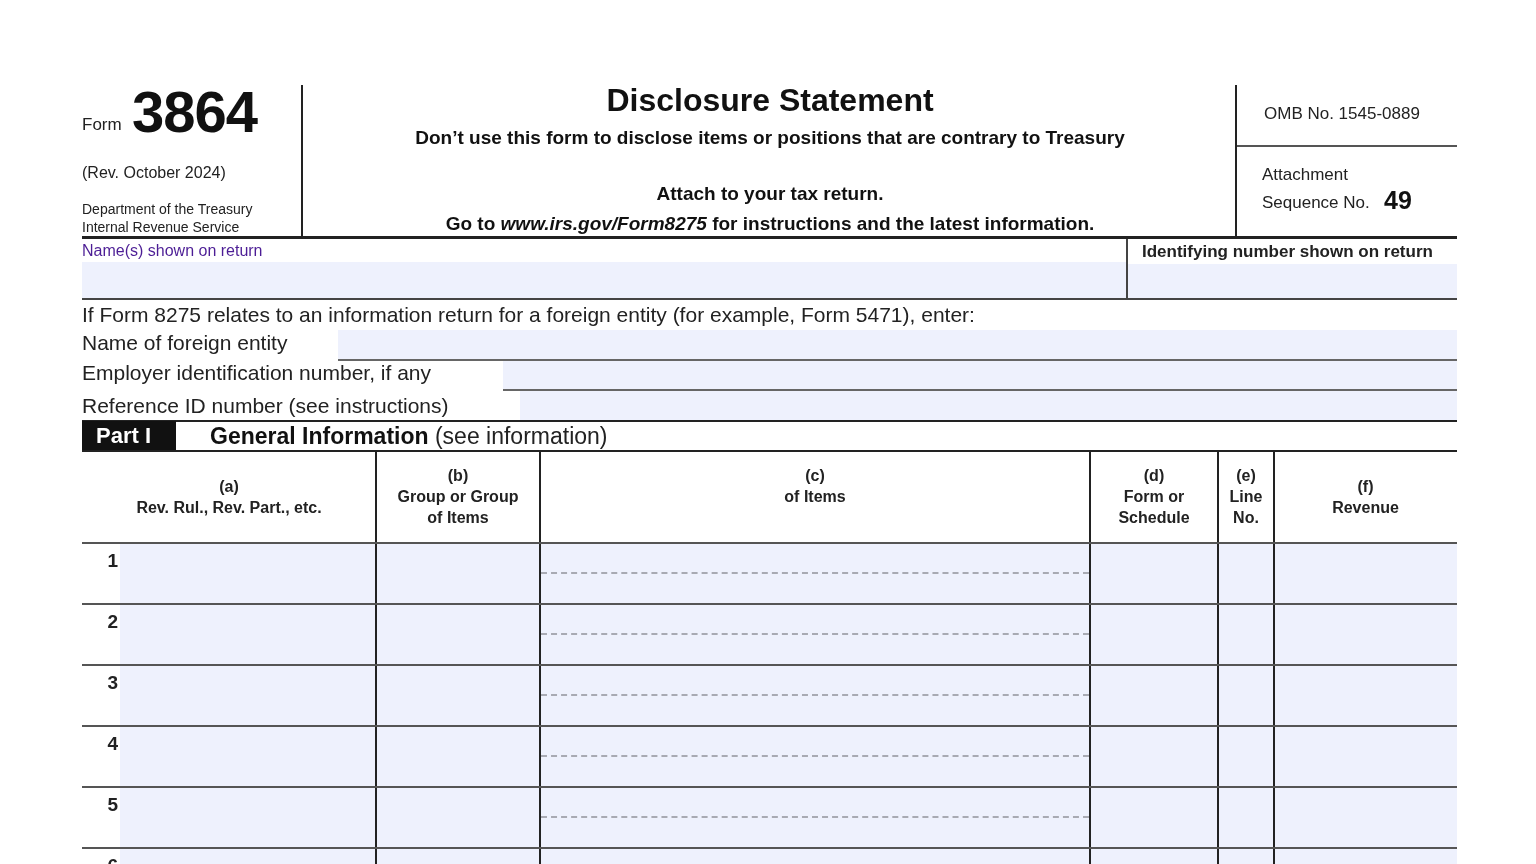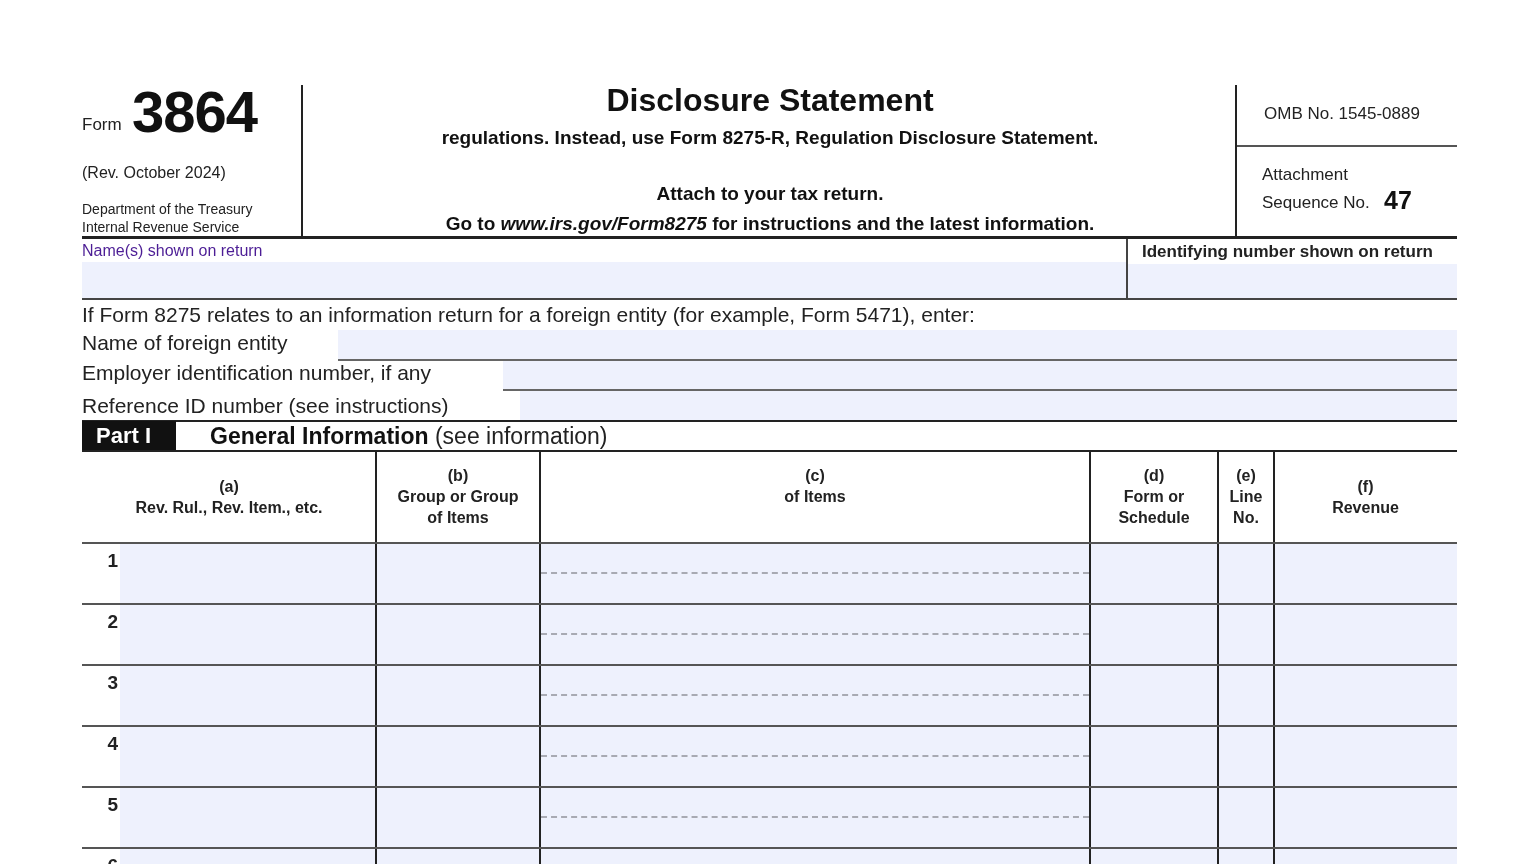--- a/index.html
+++ b/index.html
@@ -57,32 +57,32 @@
   <div class="abs dept">
     <div>Department of the Treasury</div>
     <div>Internal Revenue Service</div>
   </div>
 
   <div class="vline" style="left:301px; top:85px; width:2px; height:152px;"></div>
   <div class="vline" style="left:1235px; top:85px; width:2px; height:152px;"></div>
 
   <div class="abs title">Disclosure Statement</div>
   <div class="abs sub sub1">
-    <div>regulations. Instead, use Form 8275-R, Regulation Disclosure Statement.</div>
+    <div>Don’t use this form to disclose items or positions that are contrary to Treasury</div>
   </div>
   <div class="abs sub sub2">Attach to your tax return.</div>
   <div class="abs sub sub3">
     <span>Go to </span><i>www.irs.gov/Form8275</i><span> for instructions and the latest information.</span>
   </div>
 
   <span class="abs omb">OMB No. 1545-0889</span>
   <div class="hline" style="left:1237px; top:145px; width:220px; height:2px; background:#555;"></div>
   <span class="abs attach">Attachment</span>
   <span class="abs seq">Sequence No.</span>
-  <span class="abs seqnum">47</span>
+  <span class="abs seqnum">49</span>
 
   <div class="hline" style="left:82px; top:236px; width:1375px; height:3px;"></div>
 </div>
 
 <div>
   <span class="abs names-label">Name(s) shown on return</span>
   <input class="field" style="left: 82px; top: 262px; width: 1044px; height: 36px;" value="">
   <div class="vline" style="left:1126px; top:239px; width:2px; height:60px; background:#444;"></div>
   <span class="abs idnum-label">Identifying number shown on return</span>
   <input class="field" style="left: 1128px; top: 264px; width: 329px; height: 34px;" value="">
@@ -106,21 +106,21 @@
 </div>
 
 <div>
   <div class="abs part-badge">Part I</div>
   <div class="abs part-title"><b>General Information</b><span> (see information)</span></div>
   <div class="hline" style="left:82px; top:450px; width:1375px; height:2px;"></div>
 
   <div>
     <div class="th" style="left:82px; width:294px; top:476px;">
       <div>(a)</div>
-      <div>Rev. Rul., Rev. Item., etc.</div>
+      <div>Rev. Rul., Rev. Part., etc.</div>
     </div>
     <div class="th" style="left:376px; width:164px; top:465px;">
       <div>(b)</div>
       <div>Group or Group</div>
       <div>of Items</div>
     </div>
     <div class="th" style="left:540px; width:550px; top:465px;">
       <div>(c)</div>
       <div>of Items</div>
     </div>

